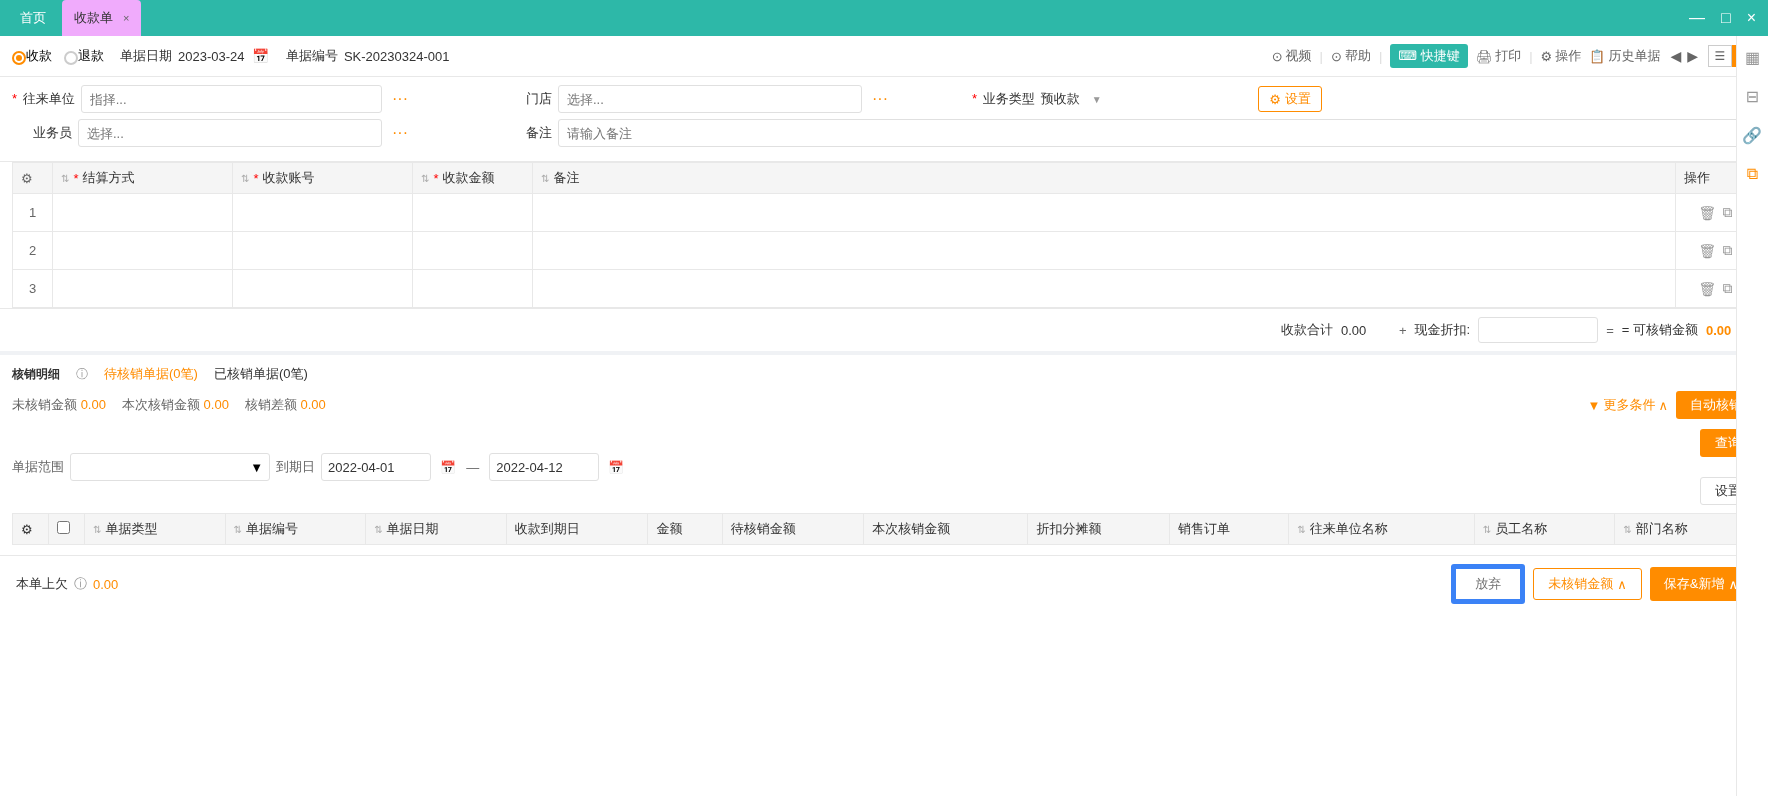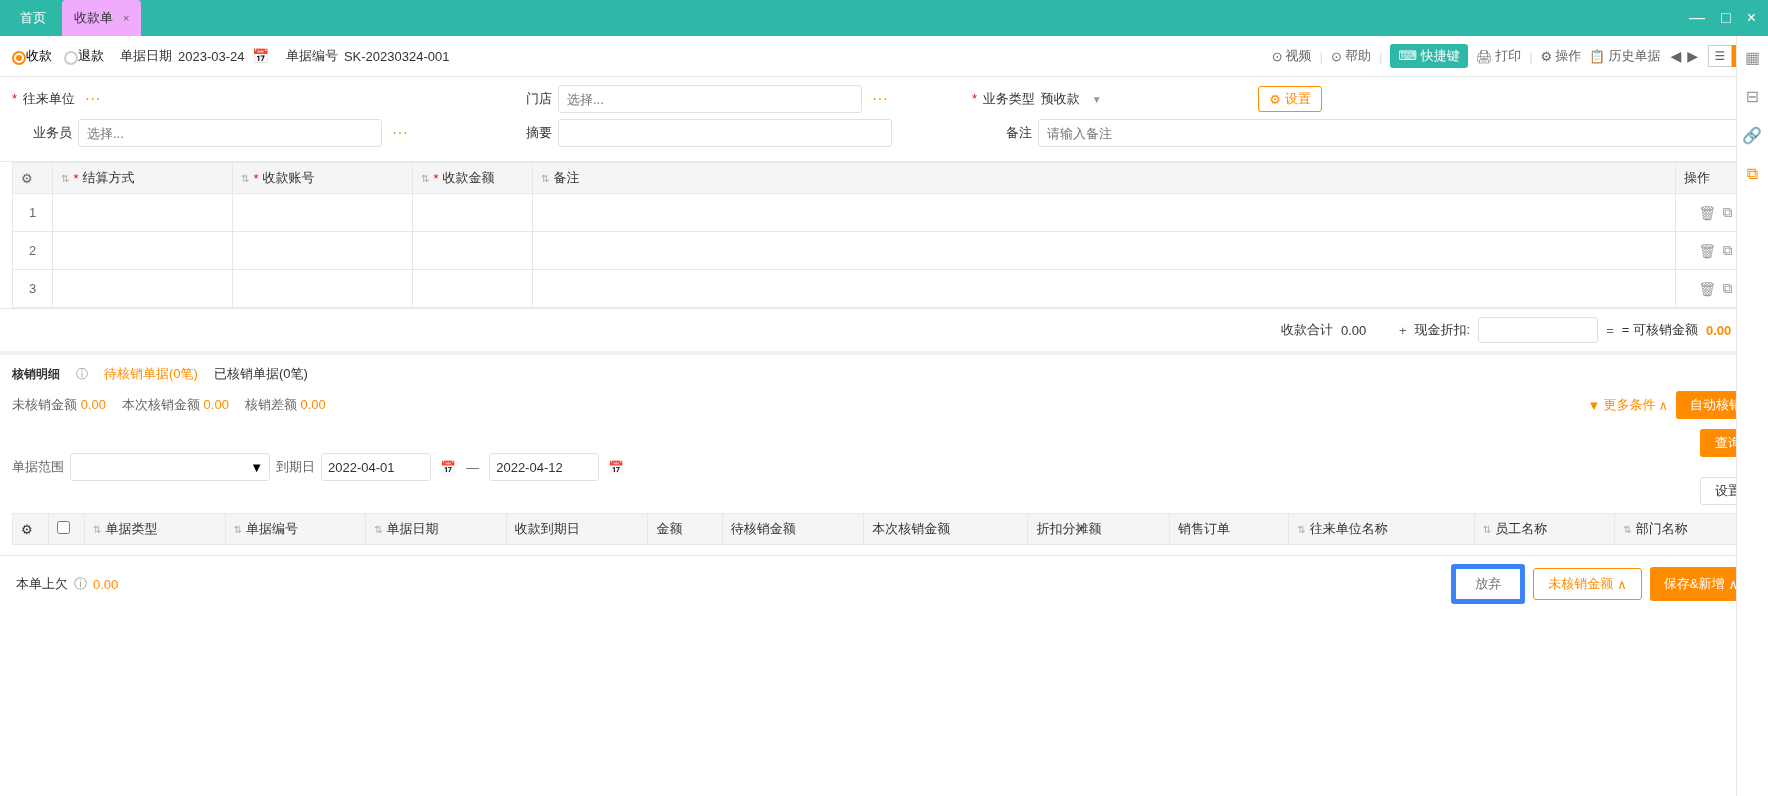--- a/index.html
+++ b/index.html
@@ -260,20 +260,21 @@
   </div>
 
   <div class="form-section">
     <div class="form-row">
 
       <div class="form-field" style="max-width:400px">
         <span class="field-label">
           <span class="required">*</span>
           <span>往来单位</span>
         </span>
+        <input class="field-input" placeholder="指择..." style="">
         <span class="field-more">···</span>
       </div>
 
       <div class="form-field" style="margin-left:80px; max-width:400px">
         <span class="field-label">门店</span>
         <input class="field-input" placeholder="选择..." style="">
         <span class="field-more">···</span>
       </div>
 
       <div class="form-field" style="margin-left:80px; max-width:350px">
@@ -292,24 +293,20 @@
       </div>
     </div>
     <div class="form-row">
 
       <div class="form-field" style="max-width:400px">
         <span class="field-label">业务员</span>
         <input class="field-input" placeholder="选择..." style="">
         <span class="field-more">···</span>
       </div>
 
-      <div class="form-field" style="margin-left:80px; max-width:400px">
-        <span class="field-label">摘要</span>
-        <input class="field-input" style="">
-      </div>
 
       <div class="form-field" style="margin-left:80px; flex:1">
         <span class="field-label">备注</span>
         <input class="field-input" placeholder="请输入备注" style="">
       </div>
     </div>
   </div>
 
   <div style="padding:0 12px; background:#fff;">
     <table class="data-table">

